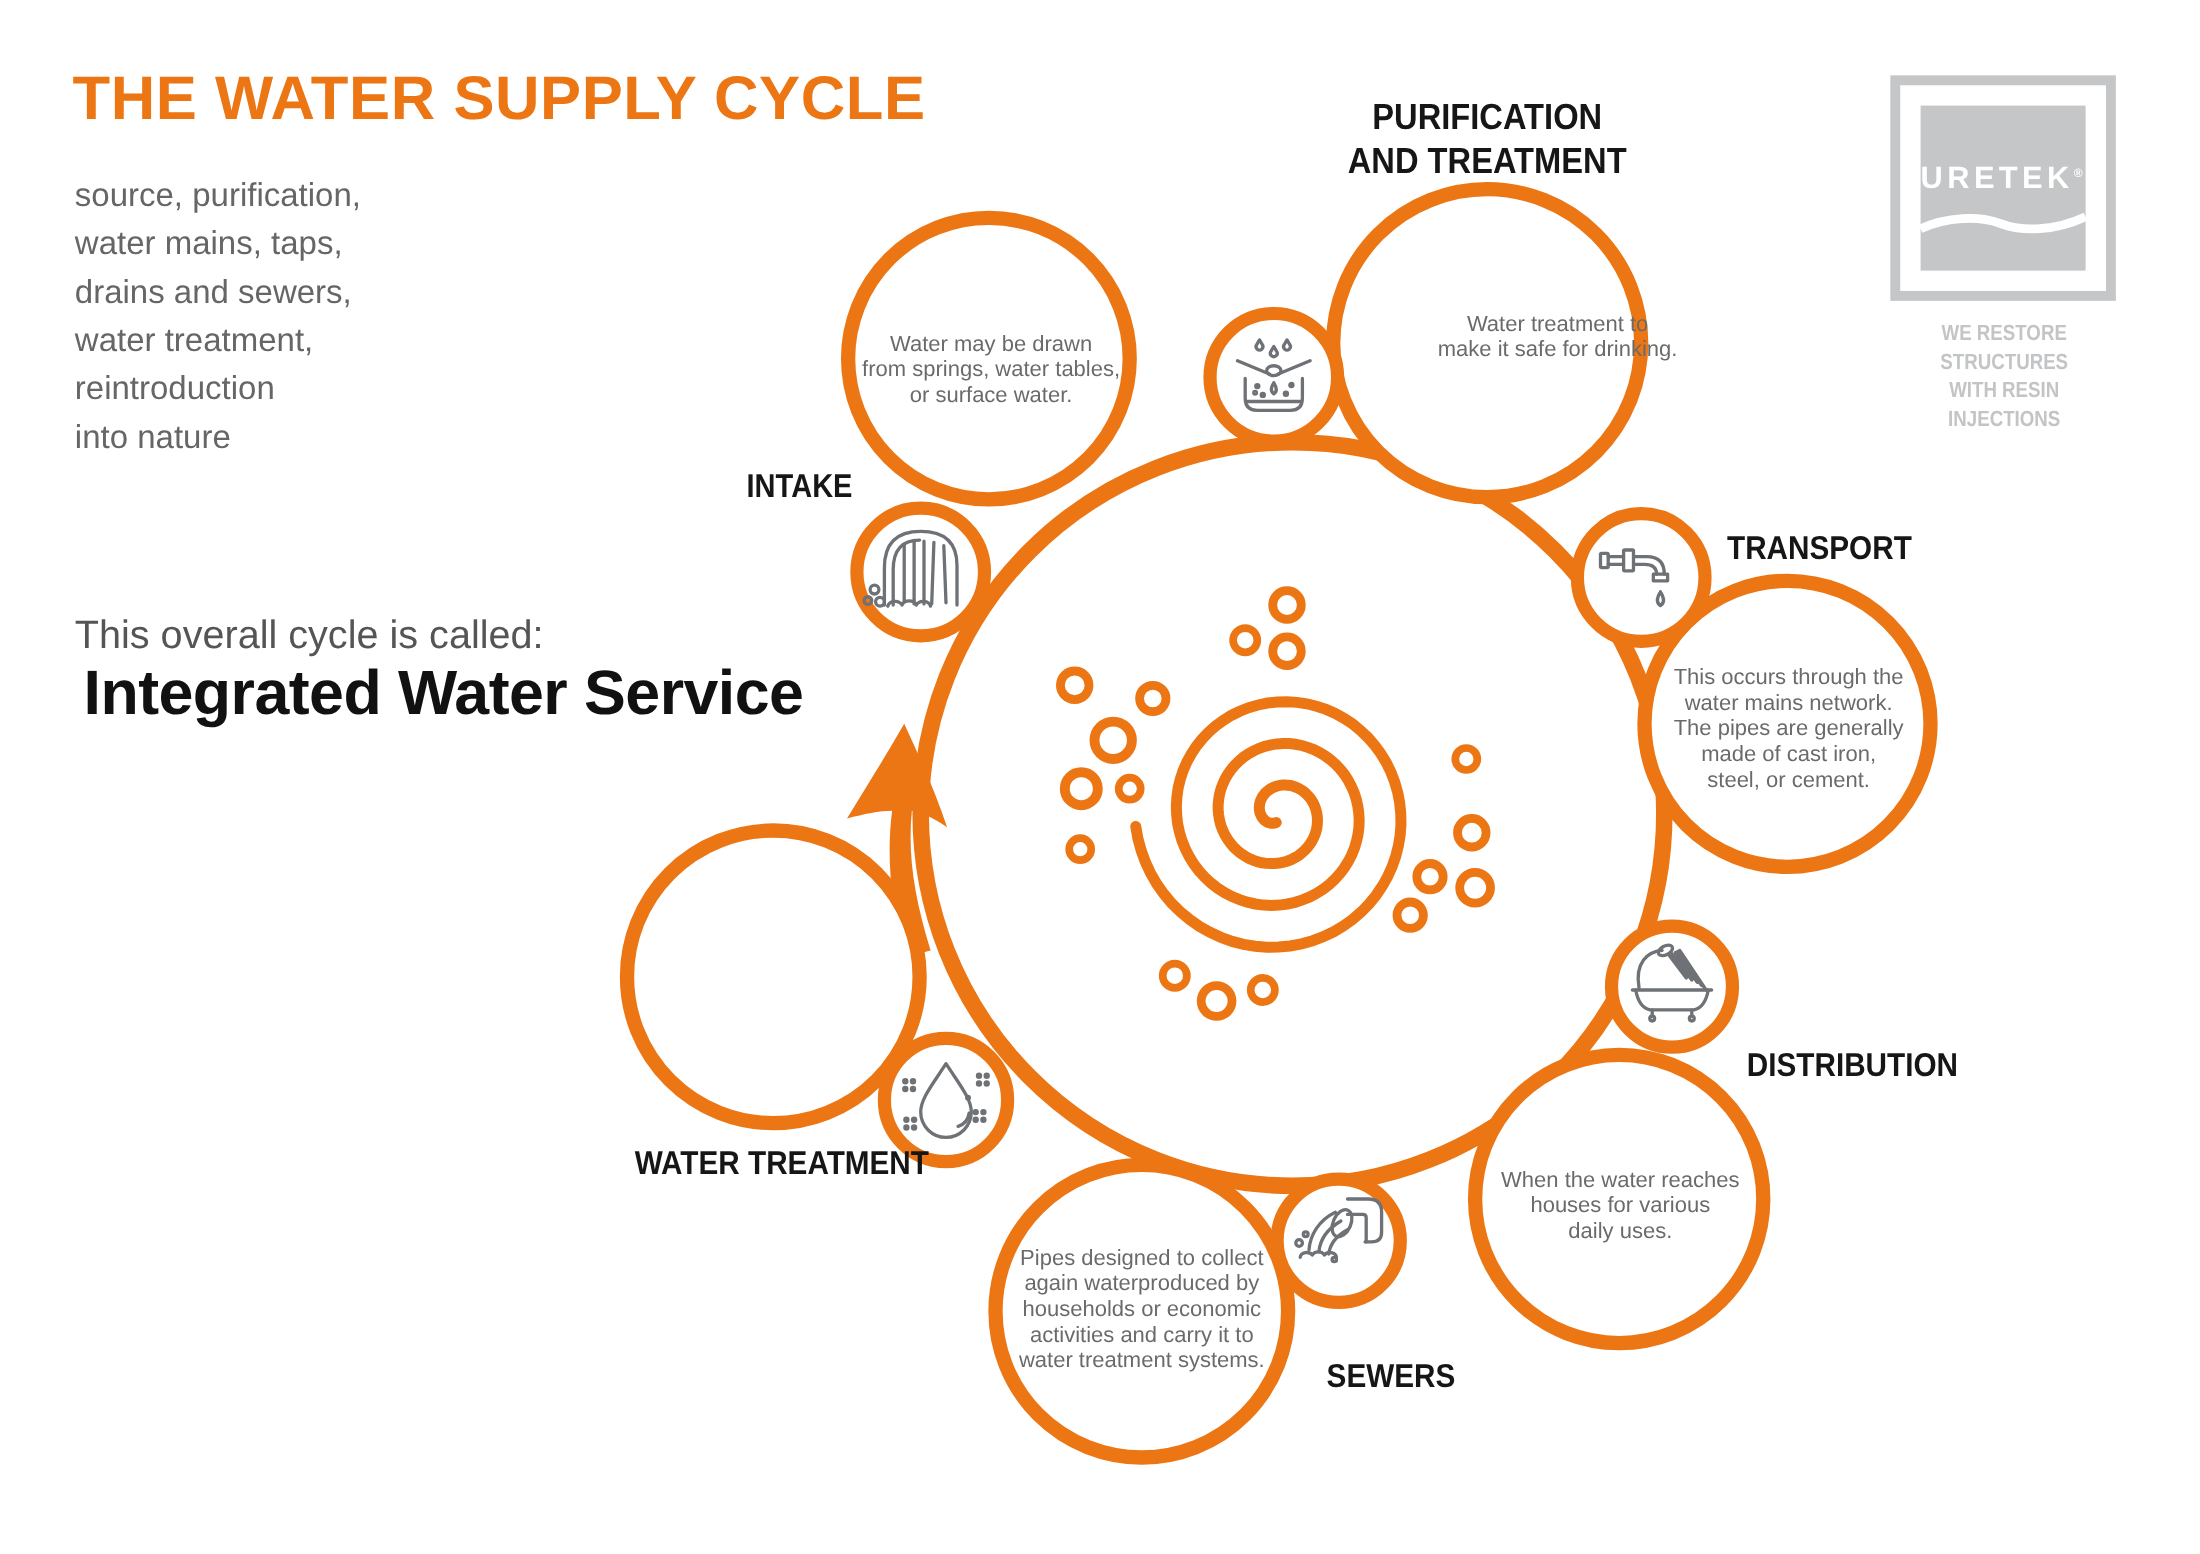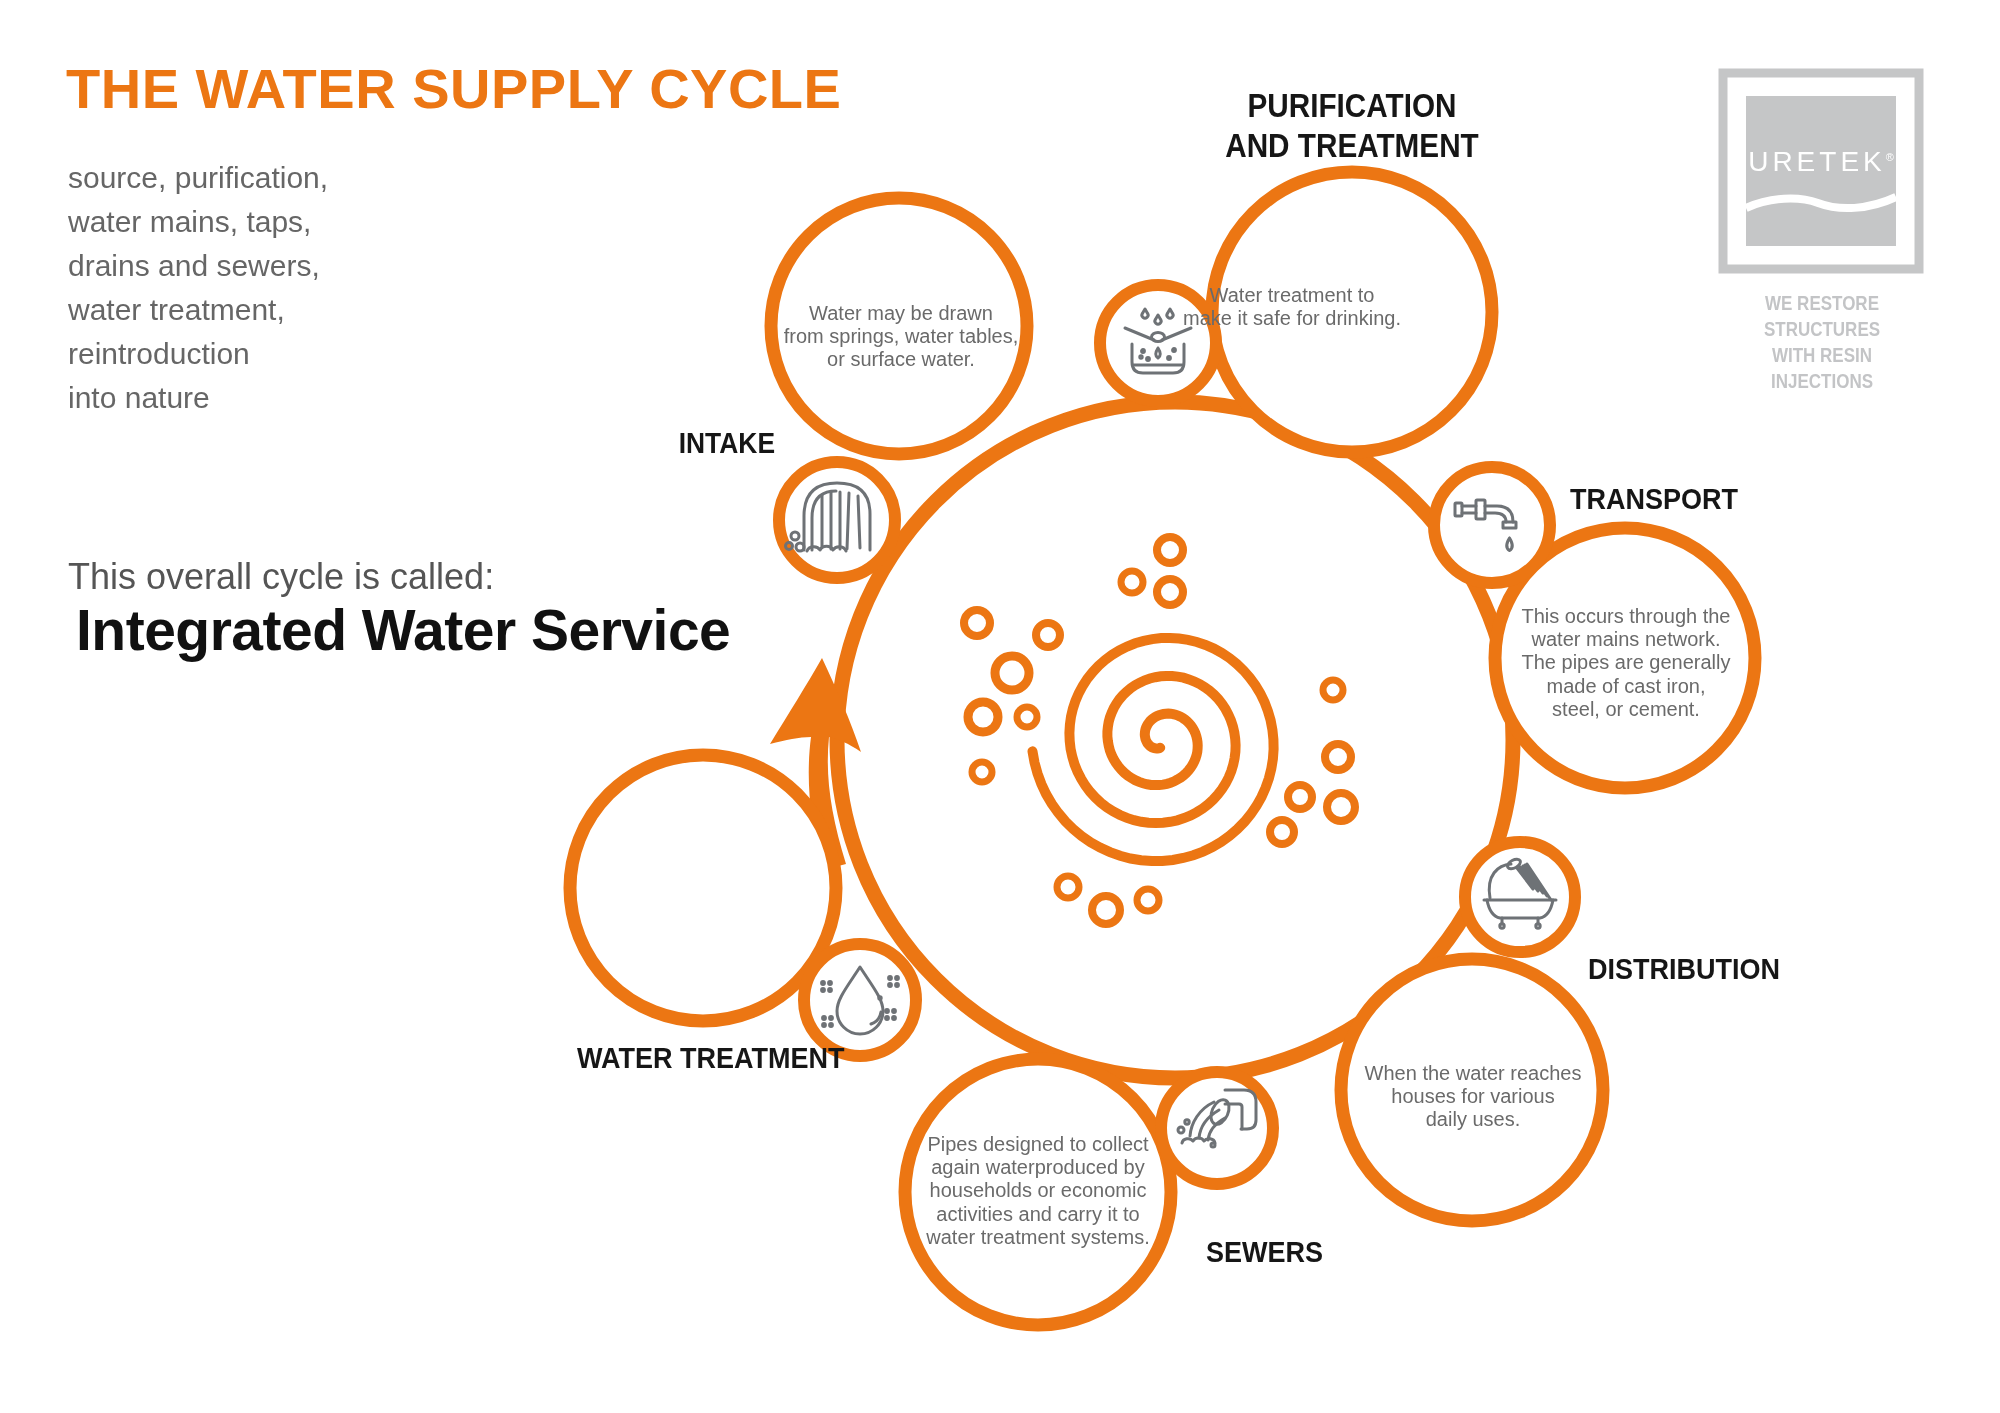--- a/index.html
+++ b/index.html
@@ -18,21 +18,21 @@
   .cycle-intro{left:68px;top:556px;font-size:36px;color:#555}
   .cycle-name{left:76px;top:597px;font-size:57px;font-weight:bold;color:#111;letter-spacing:-.5px}
   .stage-label{position:absolute;font-weight:bold;font-size:30px;color:#161616;white-space:pre-line}
   .lbl-intake{left:575px;top:426px;width:200px;text-align:right;transform:scaleX(.88);transform-origin:right top}
   .lbl-purification{left:1152px;top:86px;width:400px;text-align:center;font-size:33px;line-height:1.2;transform:scaleX(.9);transform-origin:center top}
   .lbl-transport{left:1570px;top:482px;transform:scaleX(.9);transform-origin:left top}
   .lbl-distribution{left:1588px;top:952px;transform:scaleX(.9);transform-origin:left top}
   .lbl-sewers{left:1206px;top:1235px;transform:scaleX(.9);transform-origin:left top}
   .lbl-water-treatment{left:577px;top:1041px;transform:scaleX(.9);transform-origin:left top}
   .circle-text{position:absolute;transform:translate(-50%,-50%);text-align:center;color:var(--text-gray);font-size:20px;line-height:1.16;white-space:pre-line;width:300px}
-  .logo-brand{left:1746px;top:146px;width:150px;text-align:center;color:#fff;font-weight:normal;font-size:28px;letter-spacing:4px}
+  .logo-brand{left:1746px;top:146px;width:150px;color:#fff;font-weight:bold;font-size:28px;letter-spacing:4px}
   .logo-brand sup{font-size:11px;letter-spacing:0}
   .logo-tagline{left:1702px;top:290px;width:240px;text-align:center;color:#c3c4c6;font-weight:bold;font-size:20px;line-height:1.3;transform:scaleX(.85);transform-origin:center top}
   svg .oc{stroke:var(--orange);fill:#fff}
   svg .ring{stroke:var(--orange);fill:none}
   svg .ofill{fill:var(--orange);stroke:none}
   svg .ico{stroke:var(--icon-gray);stroke-width:3;fill:none;stroke-linecap:round;stroke-linejoin:round}
 </style>
 </head>
 <body>
 
@@ -194,21 +194,21 @@
   <div class="stage-label lbl-purification">PURIFICATION
 AND TREATMENT</div>
   <div class="stage-label lbl-transport">TRANSPORT</div>
   <div class="stage-label lbl-distribution">DISTRIBUTION</div>
   <div class="stage-label lbl-sewers">SEWERS</div>
   <div class="stage-label lbl-water-treatment">WATER TREATMENT</div>
 
   <div class="circle-text" style="left:901px;top:337px">Water may be drawn
 from springs, water tables,
 or surface water.</div>
-  <div class="circle-text" style="left:1292px;top:307px">Water treatment to
+  <div class="circle-text" style="left:1416px;top:307px">Water treatment to
 make it safe for drinking.</div>
   <div class="circle-text" style="left:1626px;top:663px">This occurs through the
 water mains network.
 The pipes are generally
 made of cast iron,
 steel, or cement.</div>
   <div class="circle-text" style="left:1473px;top:1097px">When the water reaches
 houses for various
 daily uses.</div>
   <div class="circle-text" style="left:1038px;top:1191px">Pipes designed to collect

